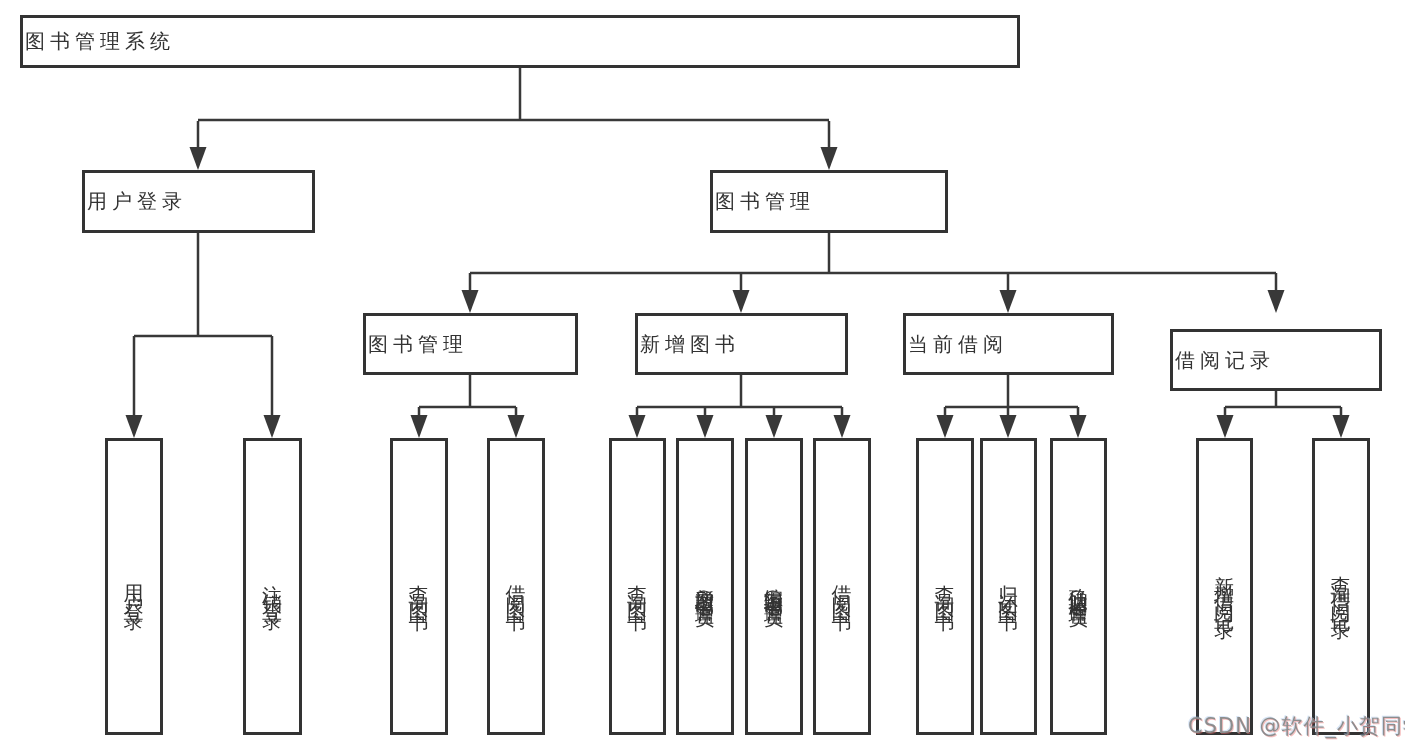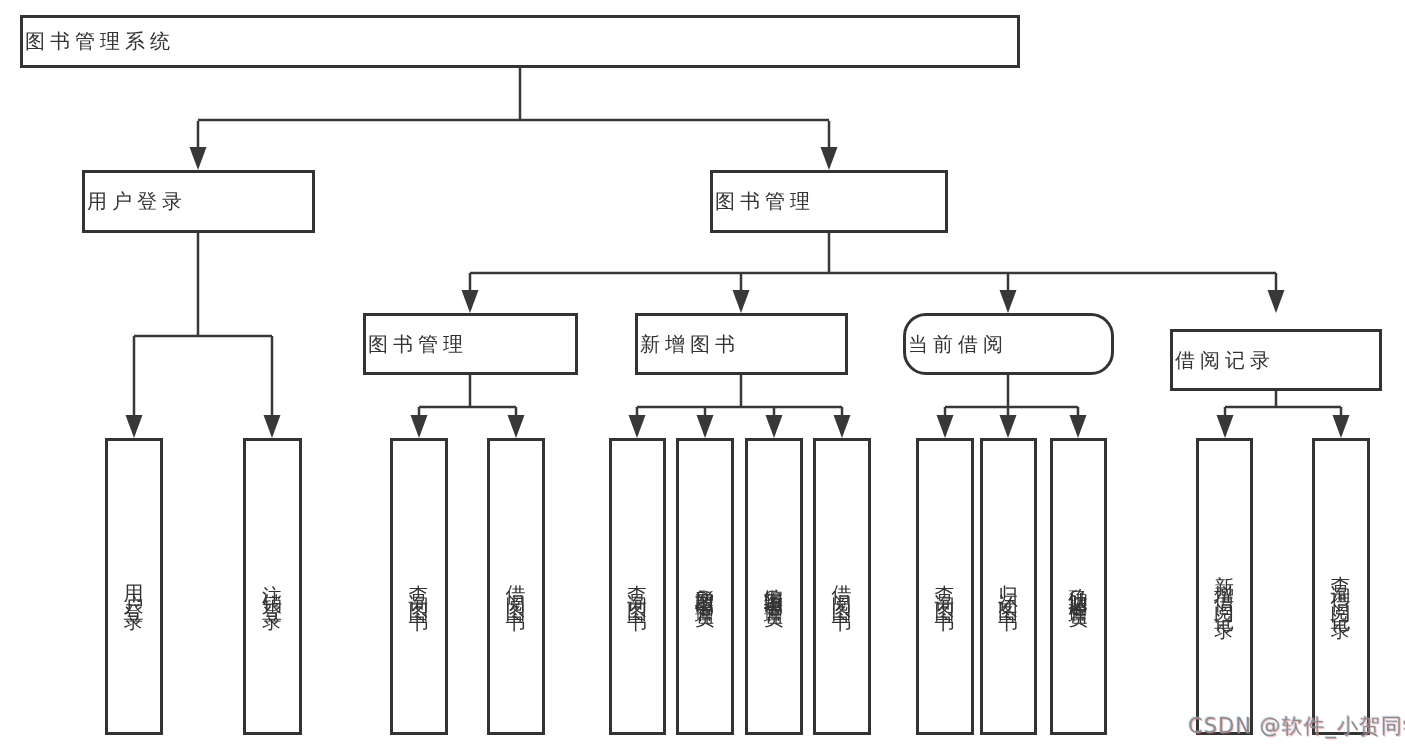--- a/index.html
+++ b/index.html
@@ -120,21 +120,21 @@
   <div class="node" style="left:710px; top:170px; width:238px; height:63px;">
     <span>图书管理</span>
   </div>
 
   <div class="node" style="left:363px; top:313px; width:215px; height:62px;">
     <span>图书管理</span>
   </div>
   <div class="node" style="left:635px; top:313px; width:213px; height:62px;">
     <span>新增图书</span>
   </div>
-  <div class="node" style="left:903px; top:313px; width:211px; height:62px;border-radius:23px;">
+  <div class="node" style="left:903px; top:313px; width:211px; height:62px;">
     <span>当前借阅</span>
   </div>
   <div class="node" style="left:1170px; top:329px; width:212px; height:62px;">
     <span>借阅记录</span>
   </div>
 
   <div class="leaf" style="left:105px; top:438px; width:58px; height:297px;">
     <span>用户登录</span>
   </div>
   <div class="leaf" style="left:243px; top:438px; width:59px; height:297px;">

